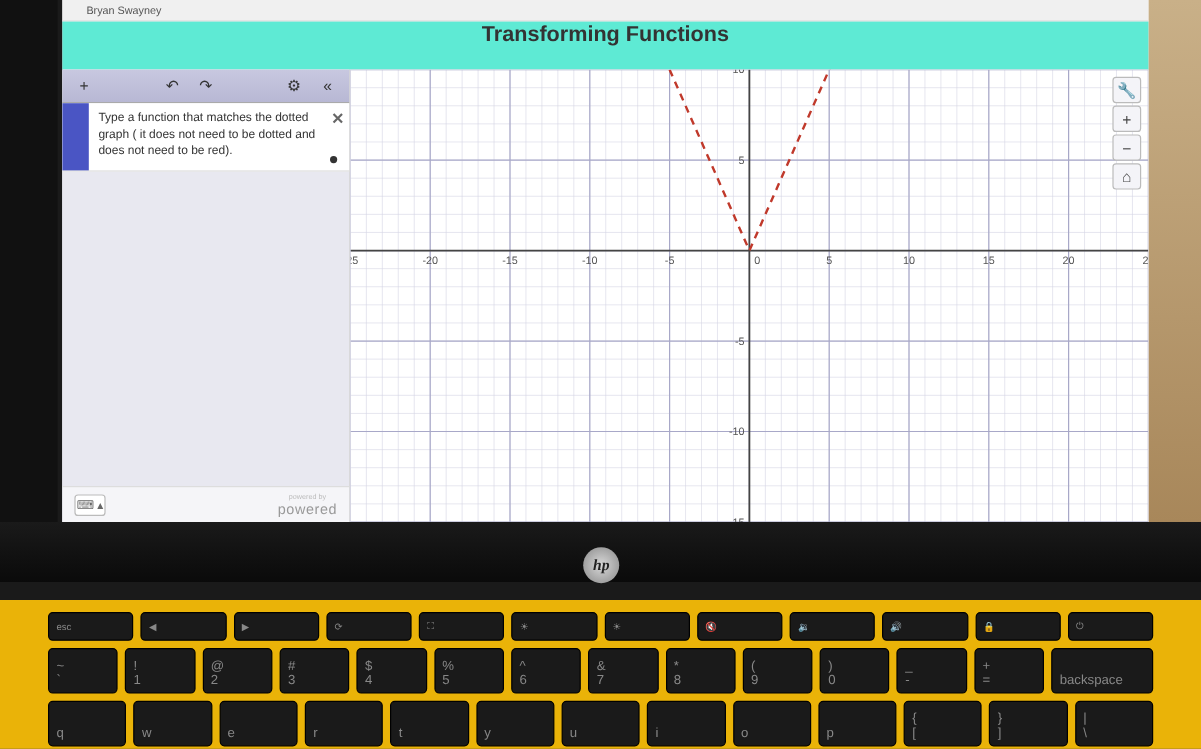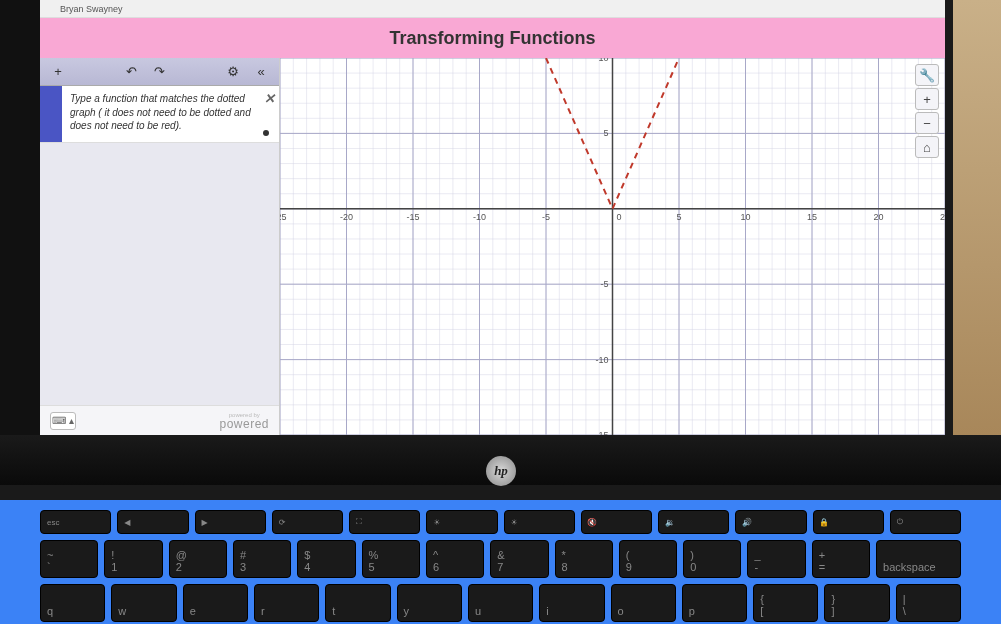--- a/index.html
+++ b/index.html
@@ -7,43 +7,43 @@
     font-family: Arial, Helvetica, sans-serif;
     background: #1a1a1a;
     width: 1001px;
     height: 624px;
     overflow: hidden;
     position: relative;
   }
   .screen {
     position: absolute;
     top: 0;
-    left: 40px;
+    left: 52px;
     width: 905px;
     height: 435px;
     background: #fff;
     display: flex;
     flex-direction: column;
   }
   .topbar {
     height: 18px;
     background: #f0f0f0;
     border-bottom: 1px solid #ddd;
     font-size: 9px;
     color: #555;
     padding: 2px 20px;
     display:flex;
     align-items:center;
   }
   .title-row {
     height: 40px;
     display: flex;
-    align-items: center;
+    align-items: flex-start;
     justify-content: center;
-    background: #f9a8d4;
+    background: #5eead4;
   }
   .title-row h1 {
     font-size: 18px;
     font-weight: 600;
     color: #333;
   }
   .workspace {
     flex: 1;
     display: flex;
     min-height: 0;
@@ -89,21 +89,20 @@
     background:#4a55c4;
     min-height:56px;
   }
   .expr-body {
     flex:1;
     padding:6px 28px 6px 8px;
     font-size:10px;
     color:#333;
     line-height:1.35;
     position:relative;
-    font-style:italic;
   }
   .expr-close {
     position:absolute;
     top:4px;
     right:4px;
     font-size:13px;
     color:#666;
     cursor:pointer;
     font-weight:bold;
   }
@@ -175,21 +174,21 @@
     top:456px;left:486px;
     width:30px;height:30px;border-radius:50%;
     background:radial-gradient(circle,#d8d8d8 0%,#888 100%);
     display:flex;align-items:center;justify-content:center;
     font-style:italic;font-size:13px;color:#222;font-weight:bold;
     font-family:Georgia,serif;
   }
   .kb{
     position:absolute;
     top:500px;left:0;width:1001px;height:124px;
-    background:#3b82f6;
+    background:#eab308;
     display:flex;flex-direction:column;gap:6px;
     padding:10px 40px;
   }
   .kb-row{display:flex;gap:6px;}
   .key{
     flex:1;height:38px;background:#1a1a1a;border:1px solid #000;
     border-radius:4px;color:#888;font-size:11px;
     display:flex;align-items:flex-end;justify-content:flex-start;
     padding:4px 6px;
   }

